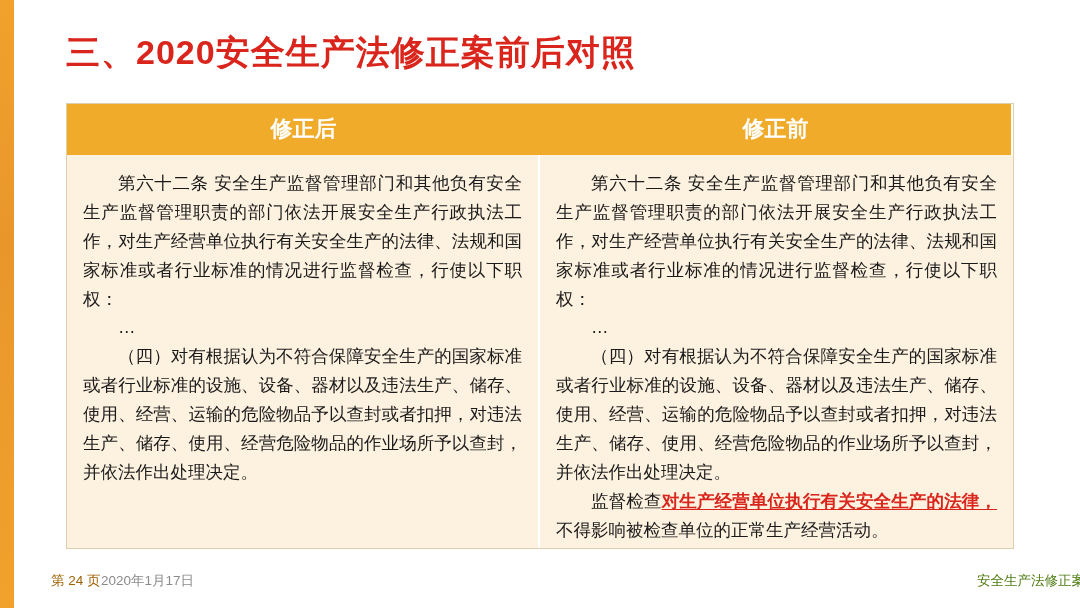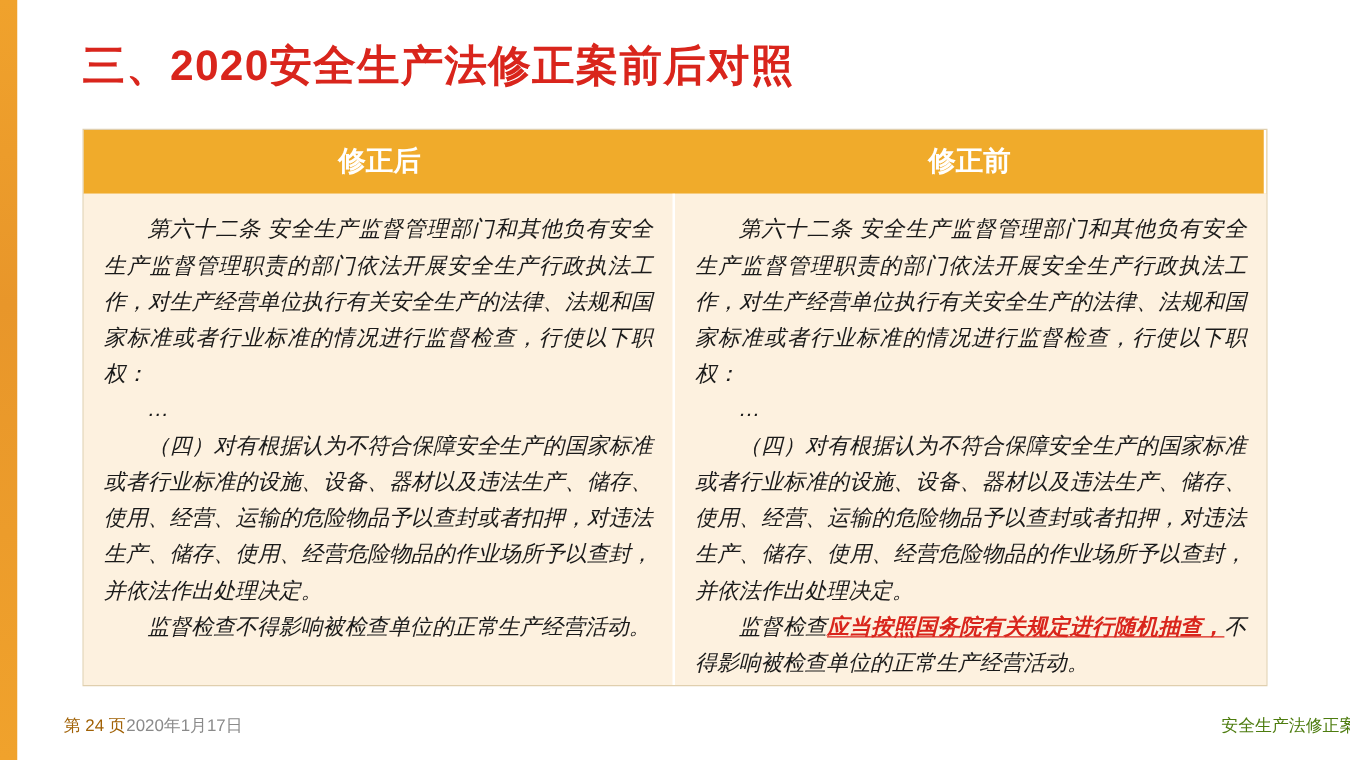--- a/index.html
+++ b/index.html
@@ -77,21 +77,20 @@
   }
   .body-cell {
     flex: 1 1 50%;
     background: #fdf1df;
     padding: 14px 16px 4px 16px;
     box-sizing: border-box;
     font-size: 17.5px;
     line-height: 1.65;
     color: #1a1a1a;
     min-height: 330px;
-    font-style: italic;
   }
   .body-cell.first {
     border-right: 2px solid #ffffff;
   }
   .para {
     margin: 0;
     text-indent: 2em;
     text-align: justify;
   }
   .para.dots {
@@ -158,27 +157,26 @@
   <div class="table-wrap">
     <div class="header-row">
       <div class="header-cell">修正后</div>
       <div class="header-cell first">修正前</div>
     </div>
     <div class="body-row">
       <div class="body-cell first">
         <p class="para">第六十二条 安全生产监督管理部门和其他负有安全生产监督管理职责的部门依法开展安全生产行政执法工作，对生产经营单位执行有关安全生产的法律、法规和国家标准或者行业标准的情况进行监督检查，行使以下职权：</p>
         <p class="para dots">…</p>
         <p class="para">（四）对有根据认为不符合保障安全生产的国家标准或者行业标准的设施、设备、器材以及违法生产、储存、使用、经营、运输的危险物品予以查封或者扣押，对违法生产、储存、使用、经营危险物品的作业场所予以查封，并依法作出处理决定。</p>
-        <p class="para">监督检查不得影响被检查单位的正常生产经营活动。</p>
       </div>
       <div class="body-cell">
         <p class="para">第六十二条 安全生产监督管理部门和其他负有安全生产监督管理职责的部门依法开展安全生产行政执法工作，对生产经营单位执行有关安全生产的法律、法规和国家标准或者行业标准的情况进行监督检查，行使以下职权：</p>
         <p class="para dots">…</p>
         <p class="para">（四）对有根据认为不符合保障安全生产的国家标准或者行业标准的设施、设备、器材以及违法生产、储存、使用、经营、运输的危险物品予以查封或者扣押，对违法生产、储存、使用、经营危险物品的作业场所予以查封，并依法作出处理决定。</p>
-        <p class="para"><span>监督检查</span><span class="hl">应当按照国务院有关规定进行随机抽查，</span><span>不得影响被检查单位的正常生产经营活动。</span></p>
+        <p class="para"><span>监督检查</span><span class="hl">对生产经营单位执行有关安全生产的法律，</span><span>不得影响被检查单位的正常生产经营活动。</span></p>
       </div>
     </div>
   </div>
 
   <div class="footer">
     <div class="footer-left">2020年1月17日</div>
     <div class="footer-center">第 24 页</div>
     <div class="footer-right">安全生产法修正案</div>
   </div>
 

